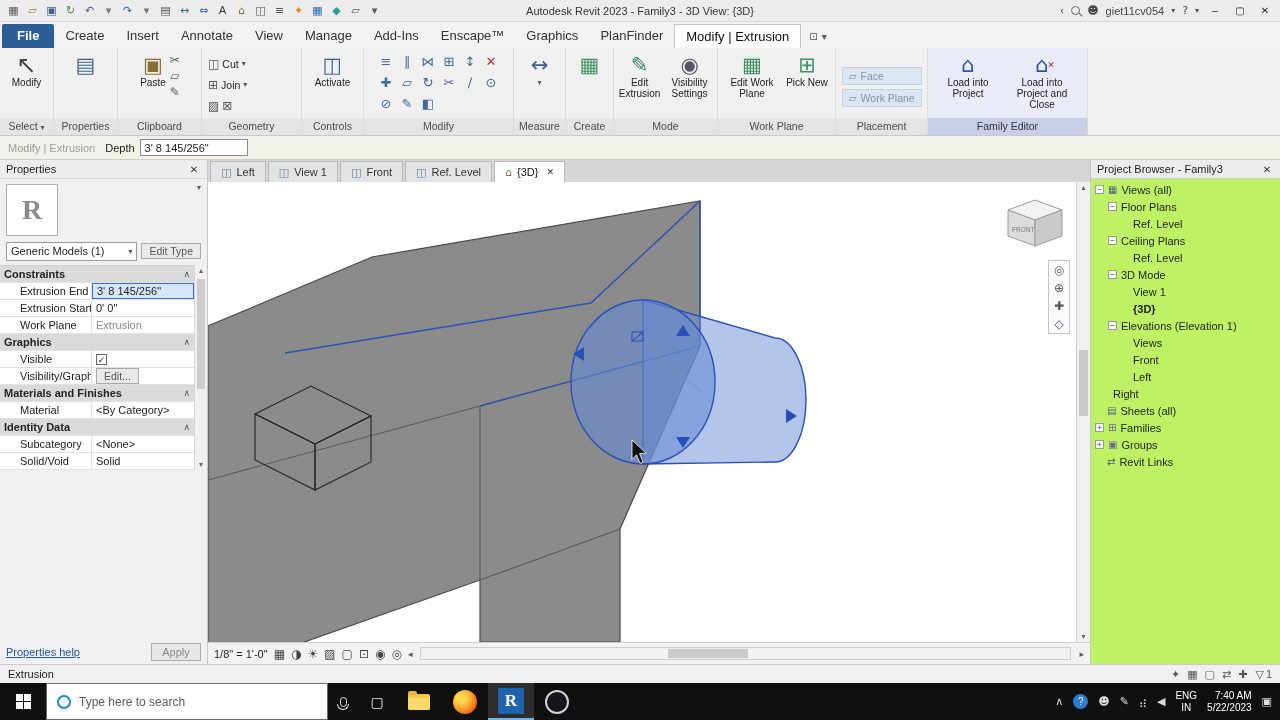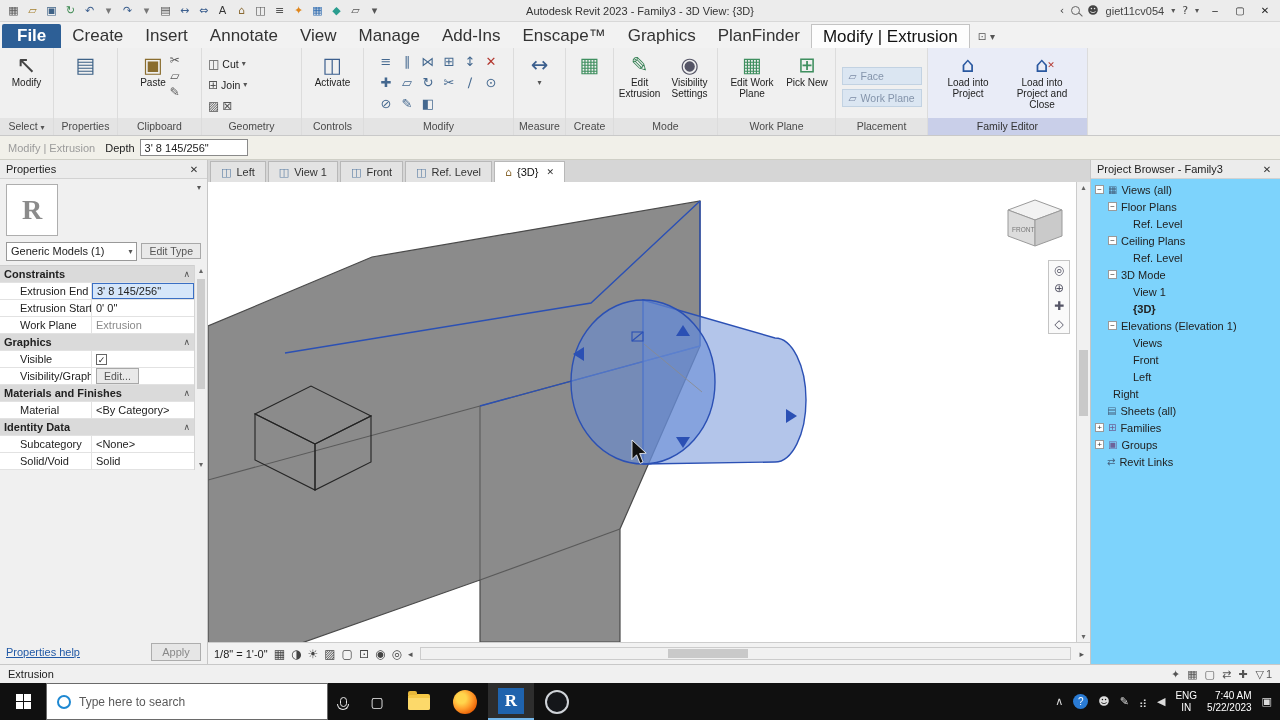--- a/index.html
+++ b/index.html
@@ -10,21 +10,21 @@
 #titlebar{position:absolute;left:0;right:0;top:0;height:22px;background:#ececec;border-bottom:1px solid #d8d8d8;display:flex;align-items:center;padding:0 6px;z-index:30}
 #qat{display:flex;gap:4px;align-items:center;z-index:2}
 #qat .gi{width:15px;height:16px;font-size:11px}
 #tb-title{position:absolute;left:0;right:0;text-align:center;font-size:11px;color:#333}
 #tb-right{margin-left:auto;display:flex;align-items:center;gap:7px;font-size:11px;color:#444;z-index:2}
 .mag{width:9px;height:9px;border:1.4px solid #666;border-radius:50%;position:relative;display:inline-block}
 .mag::after{content:'';position:absolute;width:5px;height:1.4px;background:#666;transform:rotate(45deg);right:-4px;bottom:-1px}
 .wc{width:18px;text-align:center;font-size:10px;color:#222;cursor:default}
 
 #tabrow{position:absolute;left:0;right:0;top:22px;height:26px;background:#f2f2f2;display:flex;align-items:flex-end;padding-left:2px;z-index:20}
-.rtab{height:24px;line-height:24px;padding:0 11px;font-size:17px;color:#333;white-space:nowrap}
+.rtab{height:24px;line-height:24px;padding:0 11px;font-size:13px;color:#333;white-space:nowrap}
 .rtab.file{background:#2d5f96;color:#fff;border-radius:2px 2px 0 0;padding:0 15px;font-weight:bold}
 .rtab.active{background:#fdfdfd;border:1px solid #c3c3c3;border-bottom:none;color:#111}
 .tabextra{height:24px;display:flex;align-items:center;gap:4px;padding:0 8px;color:#555;font-size:10px}
 
 #ribbon{position:absolute;left:0;right:0;top:48px;height:88px;background:#f0f0f0;border-bottom:1px solid #c9c9c9;display:flex;z-index:20}
 .panel{display:flex;flex-direction:column;border-right:1px solid #dcdcdc;background:#f0f0f0}
 .pbody{flex:1;display:flex;align-items:flex-start;justify-content:center;gap:3px;padding:3px 3px 0 3px}
 .plabel{height:17px;font-size:10.5px;color:#4a4a4a;text-align:center;background:#e4e4e4;line-height:17px;white-space:nowrap;overflow:hidden}
 .bigbtn{display:flex;flex-direction:column;align-items:center;font-size:10px;color:#222;text-align:center;padding:2px 1px;line-height:11px;cursor:default}
 .bigbtn .bicon{font-size:21px;line-height:24px;font-family:"DejaVu Sans",sans-serif;position:relative}
@@ -85,21 +85,21 @@
 .navbar .gi{font-size:12px;color:#556}
 .vscroll{position:absolute;right:0;top:0;bottom:0;width:14px;background:#f1f1f1;border-left:1px solid #cccccc;z-index:6}
 .vscroll .thumb{position:absolute;left:2px;right:2px;top:168px;height:66px;background:#c9c9c9}
 .vscroll .ar{position:absolute;left:0;right:0;text-align:center;font-size:8px;color:#666}
 #vcbar{height:22px;background:#f2f2f2;border-top:1px solid #cdcdcd;display:flex;align-items:center;gap:6px;padding:0 6px}
 #vc-icons{display:flex;gap:6px;align-items:center}
 #vc-icons .gi{font-size:12px}
 .hst{flex:1;height:13px;background:#f1f1f1;border:1px solid #ccc;position:relative;margin:0 2px}
 .hst .thumb{position:absolute;left:38%;width:80px;top:1px;bottom:1px;background:#c9c9c9}
 
-#browser{position:absolute;right:0;top:160px;width:190px;bottom:56px;background:#7dd3fc;border-left:1px solid #c6c6c6;display:flex;flex-direction:column;z-index:10}
+#browser{position:absolute;right:0;top:160px;width:190px;bottom:56px;background:#bef264;border-left:1px solid #c6c6c6;display:flex;flex-direction:column;z-index:10}
 #pb-tree{flex:1;overflow:hidden;padding-top:2px}
 .trow{display:flex;align-items:center;height:17px;gap:4px;white-space:nowrap}
 .expander{width:9px;height:9px;border:1px solid #9a9a9a;background:#fff;font-size:8px;line-height:7px;text-align:center;color:#333;flex:none}
 .trow .gi{font-size:10px;flex:none}
 .tlabel{font-size:11px;color:#222}
 
 #status{position:absolute;left:0;right:0;bottom:37px;height:19px;background:#f0f0f0;border-top:1px solid #c8c8c8;display:flex;align-items:center;padding:0 8px;z-index:30}
 #status-right{margin-left:auto;display:flex;align-items:center;gap:8px;color:#555}
 #status-right .gi{font-size:11px}
 

